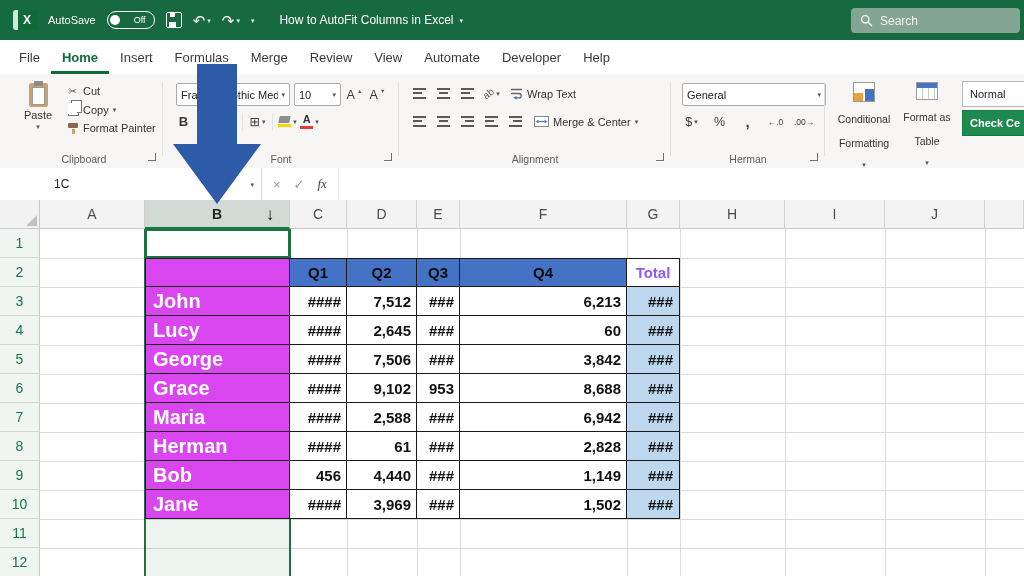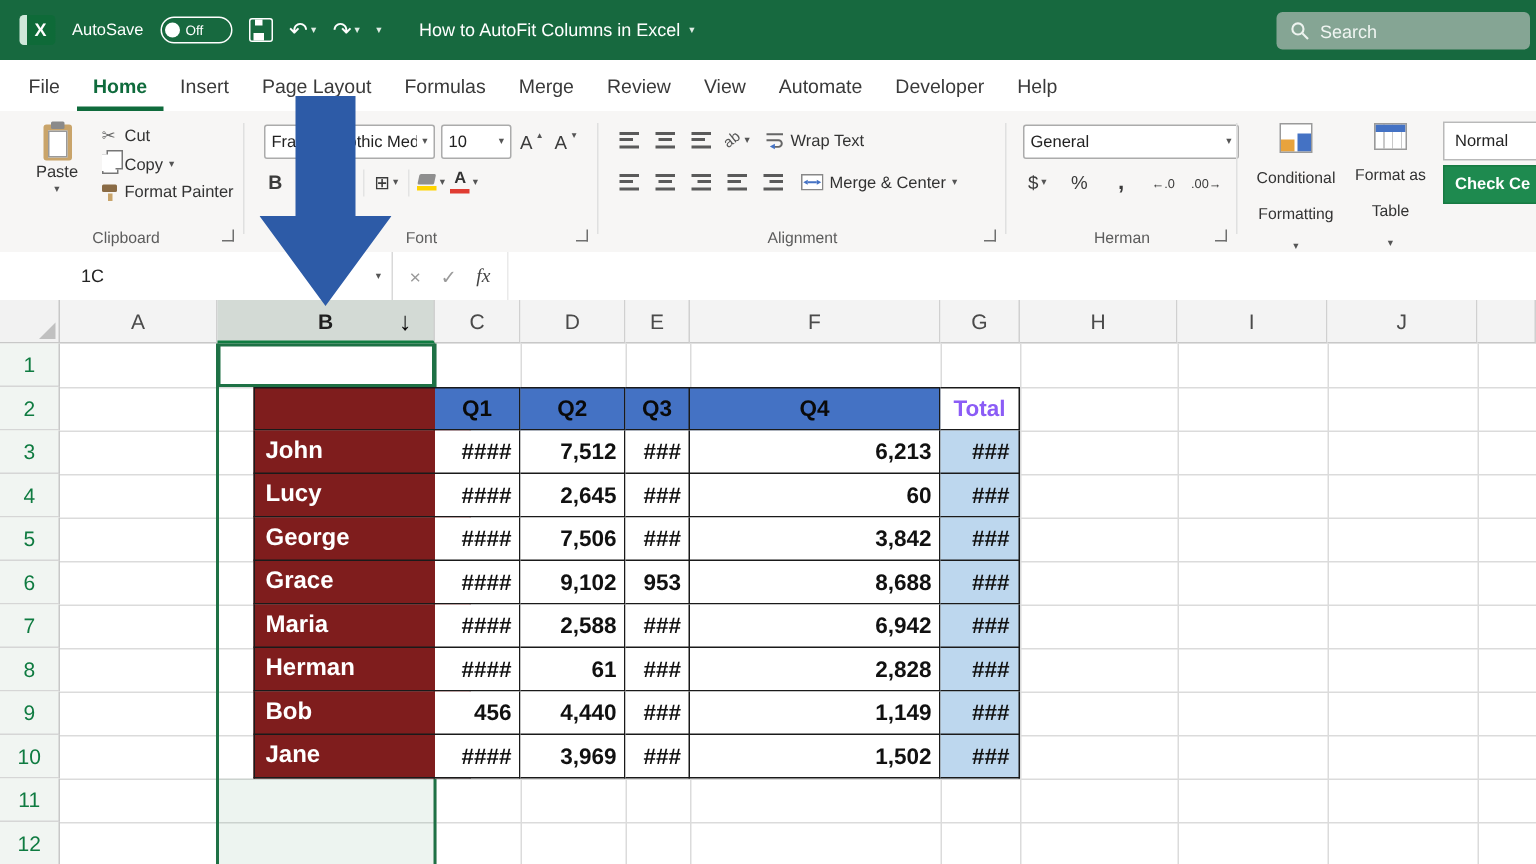--- a/index.html
+++ b/index.html
@@ -10,21 +10,21 @@
   }
   
   .titlebar { position:absolute; top:0; left:0; width:1024px; height:40px;
     background:#17693F; color:#fff; display:flex; align-items:center; }
   .tb-left { display:flex; align-items:center; gap:11px; padding-left:13px; }
   .xl-icon { width:20px; height:20px; border-radius:3px; color:#fff; font-weight:700; font-size:12px;
     display:flex; align-items:center; justify-content:center;
     background:linear-gradient(to right,#CFE8DA 0 5px,#0E6A38 5px); padding-left:4px; }
   .as-label { font-size:11px; }
   .toggle { width:40px; height:16px; border:1px solid #fff; border-radius:9px;
-    display:flex; align-items:center; gap:4px; padding:0 4px 0 2px; }
+    display:flex; align-items:center; gap:14px; padding:0 4px 0 2px; }
   .knob { width:10px; height:10px; border-radius:50%; background:#fff; }
   .as-state { font-size:9px; color:#fff; }
   .tb-btn { display:flex; align-items:center; gap:2px; }
   .floppy { width:14px; height:14px; border:1.5px solid #fff; border-radius:2px; position:relative; }
   .floppy::before { content:""; position:absolute; top:0; left:3px; width:5px; height:4px; background:#fff; }
   .floppy::after  { content:""; position:absolute; bottom:0; left:2px; width:7px; height:5px; background:#fff; }
   .arrow-glyph { font-size:15px; line-height:1; }
   .chev { font-size:7px; color:#555; line-height:1; }
   .chev-w { color:#DFECE4; }
   .doc-title { margin-left:14px; font-size:12px; display:flex; align-items:center; gap:6px; white-space:nowrap; }
@@ -133,21 +133,21 @@
     color:#0F7B41; font-size:14px; display:flex; align-items:center; justify-content:center; }
   .vline,.hline { background:#DBDBDB; }
   .selline { background:#1E7145; }
   .selfill { background:rgba(30,113,69,0.08); }
   .activecell { border:2px solid #1E7145; background:transparent; }
   .tc { font-size:15px; display:flex; align-items:center;
     border-right:1px solid #1A1A1A; border-bottom:1px solid #1A1A1A; }
   .btop { border-top:1px solid #1A1A1A; }
   .bleft { border-left:1px solid #1A1A1A; }
   .qhdr { background:#4472C4; color:#0A0A0A; font-weight:700; justify-content:center; }
-  .name-cell { background:#7f1d1d; color:#FFFFFF; font-weight:700; padding-left:7px; font-size:16px;margin-left:24px; }
+  .name-cell { background:#d946ef; color:#FFFFFF; font-weight:700; padding-left:7px; font-size:20px; }
   .total-hdr { background:#FFFFFF; color:#8b5cf6; font-weight:700; justify-content:center; }
   .num-cell { background:#FFFFFF; color:#111; justify-content:flex-end; padding-right:5px; font-weight:700; }
   .total-cell { background:#BDD7EE; color:#111; justify-content:flex-end; padding-right:6px; font-weight:700; }
   .colcursor { color:#0A0A0A; font-size:17px; font-weight:700; display:flex; align-items:center; justify-content:center; }
   
   .big-arrow { position:absolute; left:173px; top:64px; z-index:60; }
 </style>
 </head>
 <body>
 
@@ -186,21 +186,20 @@
         <line x1="8.2" y1="8.2" x2="12" y2="12" stroke="#EDF3EF" stroke-width="1.4"></line>
       </svg>
     <span>Search</span>
   </div>
 </header>
 
 <nav class="menubar">
   <span class="tab">File</span>
   <span class="tab active">Home</span>
   <span class="tab">Insert</span>
-  <span class="tab">Page Layout</span>
   <span class="tab">Formulas</span>
   <span class="tab">Merge</span>
   <span class="tab">Review</span>
   <span class="tab">View</span>
   <span class="tab">Automate</span>
   <span class="tab">Developer</span>
   <span class="tab">Help</span>
 </nav>
 
 <section class="ribbon">

